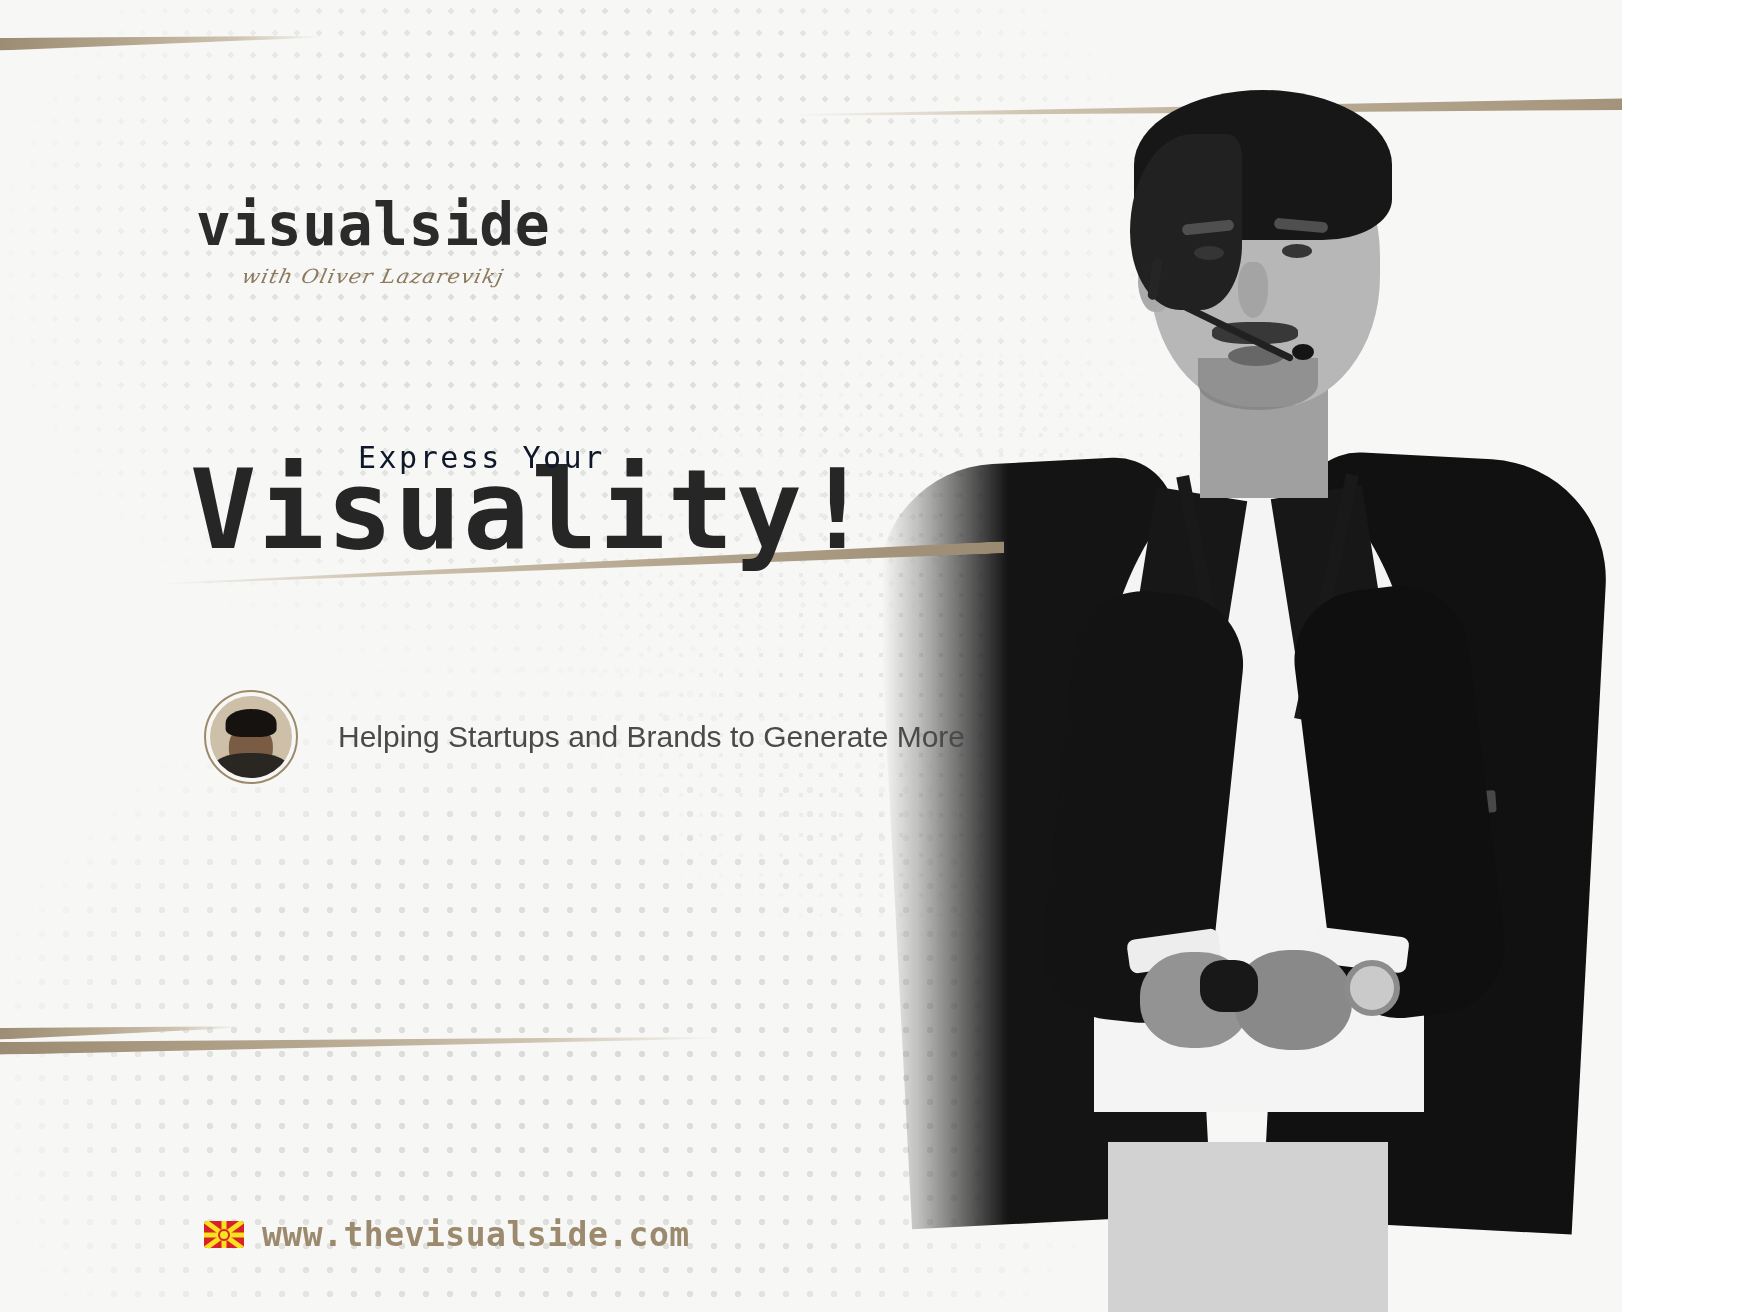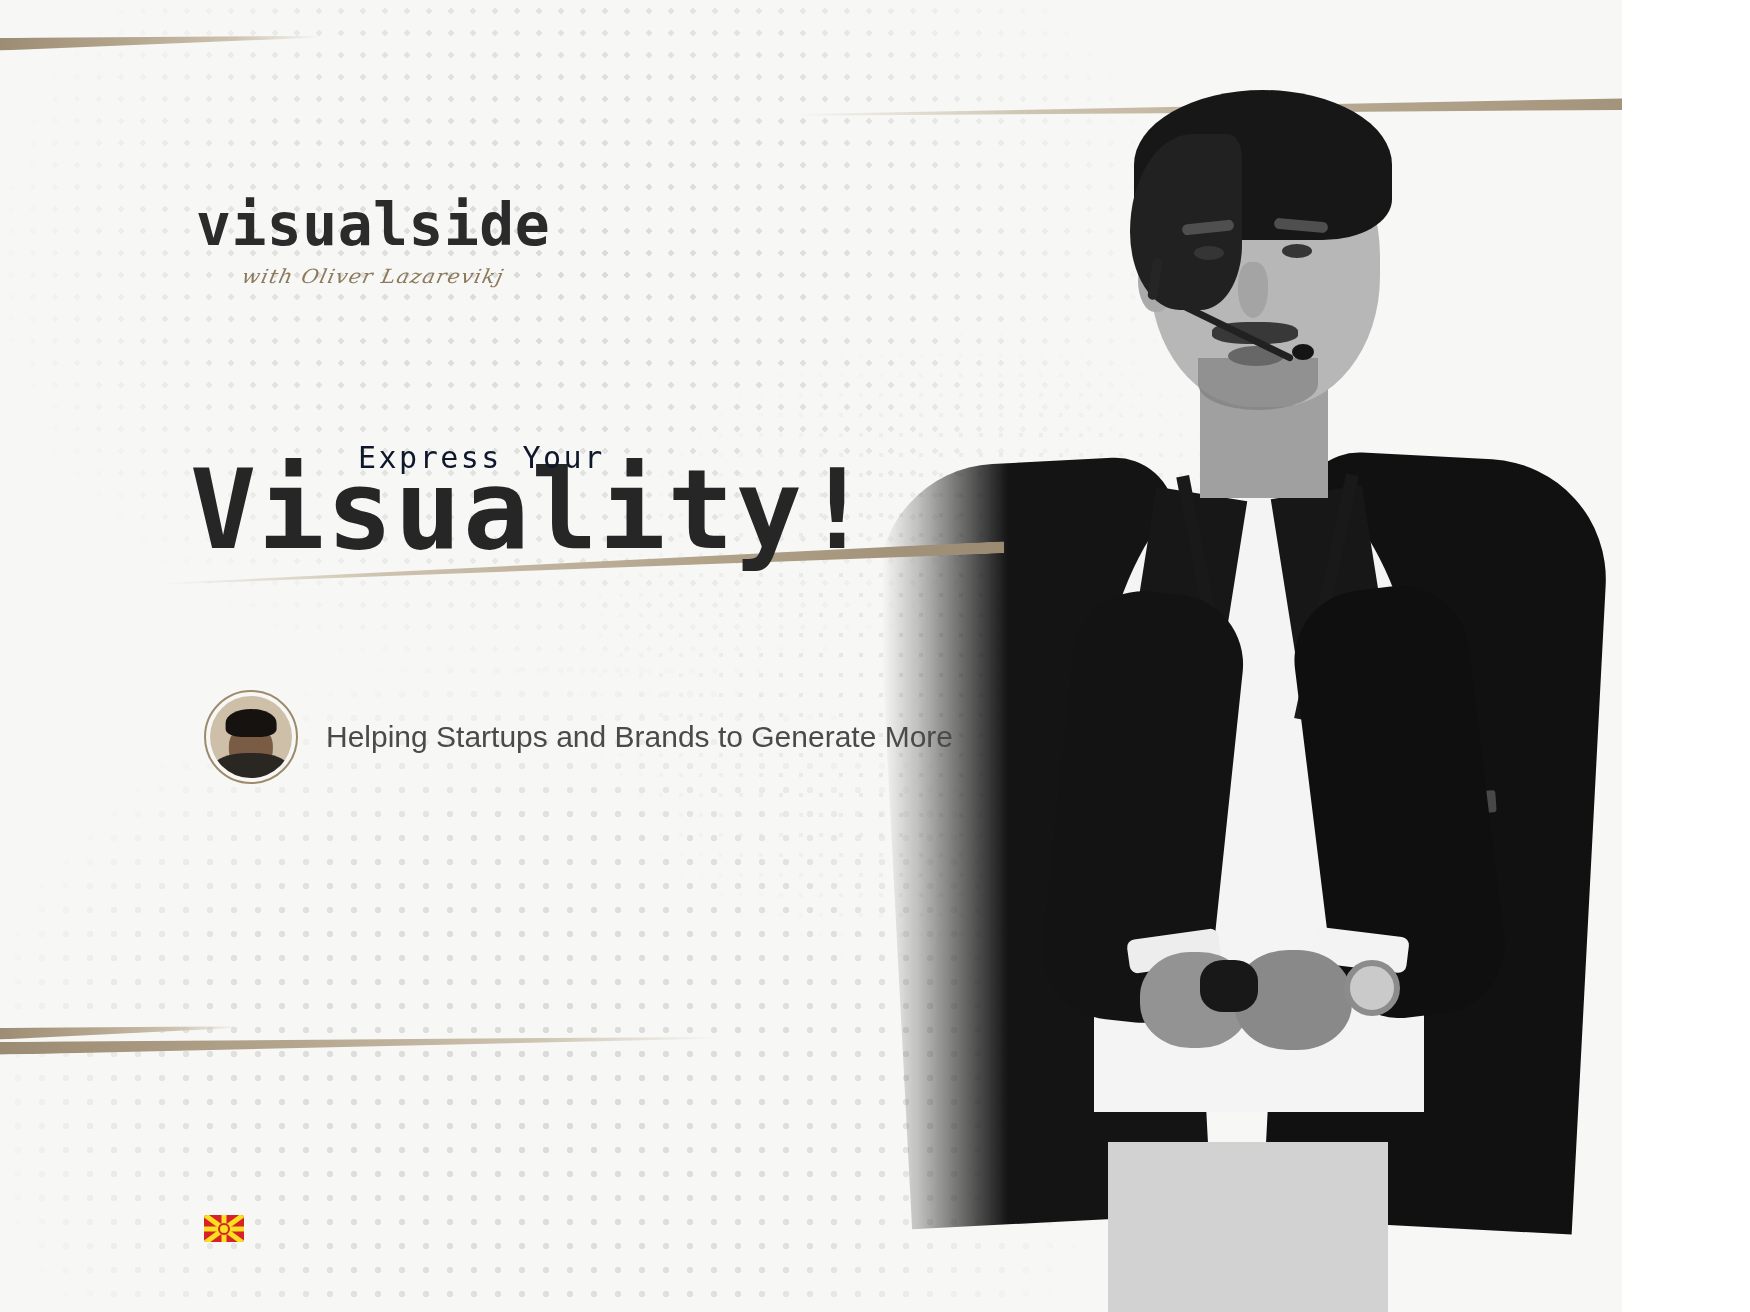--- a/index.html
+++ b/index.html
@@ -155,21 +155,21 @@
     z-index: 3;
   }
 
   
   .desc-row {
     position: absolute;
     left: 204px;
     top: 690px;
     display: flex;
     align-items: center;
-    gap: 28px;
+    gap: 40px;
   }
   .avatar {
     width: 94px;
     height: 94px;
     border-radius: 50%;
     border: 2px solid #9d8a6b;
     padding: 4px;
     box-sizing: border-box;
     flex: 0 0 auto;
   }
@@ -457,15 +457,16 @@
   </div>
 
   <div class="footer">
     <div class="flag">
       <div class="ray" style="transform:translate(-50%,-50%) rotate(0deg)"></div>
       <div class="ray" style="transform:translate(-50%,-50%) rotate(90deg)"></div>
       <div class="ray" style="transform:translate(-50%,-50%) rotate(36deg)"></div>
       <div class="ray" style="transform:translate(-50%,-50%) rotate(-36deg)"></div>
       <div class="sun"></div>
     </div>
+    <div class="site-url">www.thevisualside.com</div>
   </div>
 
 </div>
 
 </body></html>

